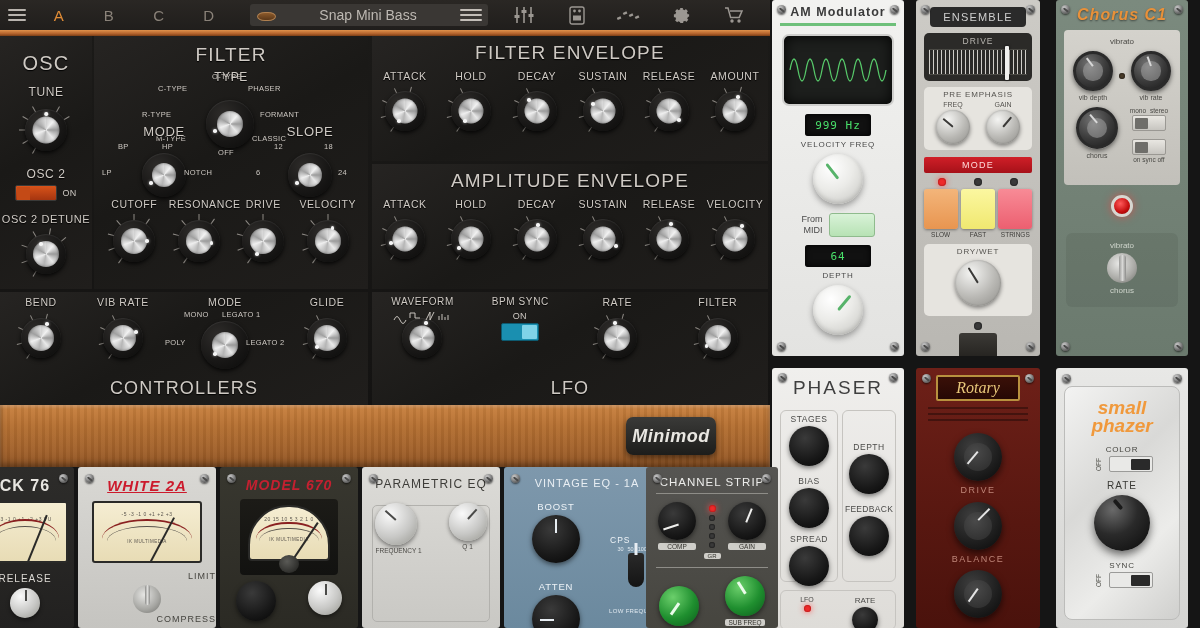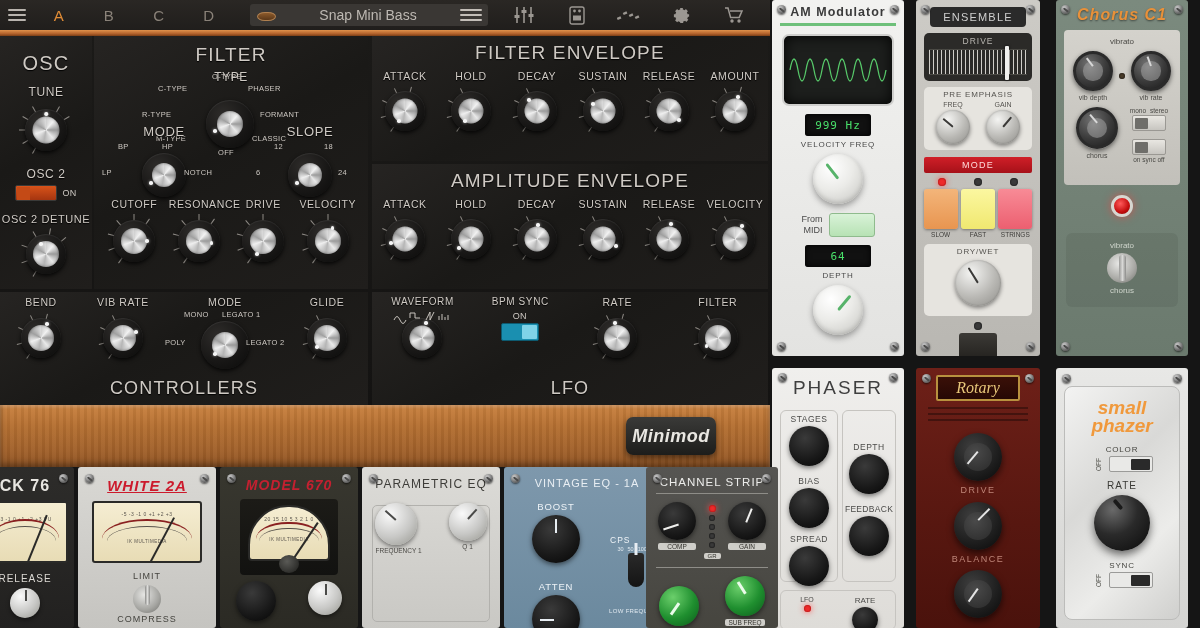--- a/index.html
+++ b/index.html
@@ -1086,21 +1086,21 @@
       <div class="screw" style="right:7px;top:7px;"></div>
       <div class="fx-title" style="margin-top:10px;font-size:15px;color:#cc1a2c;font-weight:bold;font-style:italic;
            text-decoration:underline;">WHITE 2A</div>
       <div class="vu" style="margin:7px 14px 0;height:62px;">
         <div class="vu-txt" style="top:14%;">-5  -3  -1  0  +1  +2  +3</div>
         <div class="arc"></div>
           <div class="arc2"></div>
         <div class="vu-txt" style="top:62%;font-size:4.5px;">IK MULTIMEDIA</div>
         <div class="needle" style="transform:rotate(28deg);"></div>
       </div>
-      <div style="text-align:center;margin-top:8px;">
+      <div style="text-align:right;margin-top:8px;">
         <div style="font-size:9px;color:#45443f;letter-spacing:1px;">LIMIT</div>
         <div style="width:28px;height:28px;margin:2px auto 0;border-radius:50%;
              background:radial-gradient(circle at 40% 35%,#e6e6e4,#a5a5a1 60%,#6d6d69);">
           <div style="width:5px;height:20px;margin:4px auto;background:linear-gradient(90deg,#8c8c8a,#dcdcda,#8c8c8a);border-radius:3px;"></div>
         </div>
         <div style="font-size:9px;color:#45443f;letter-spacing:1px;margin-top:1px;">COMPRESS</div>
       </div>
     </div>
 
     <div class="fx" style="left:220px;width:138px;background:linear-gradient(180deg,#38372f,#2b2a24);">

